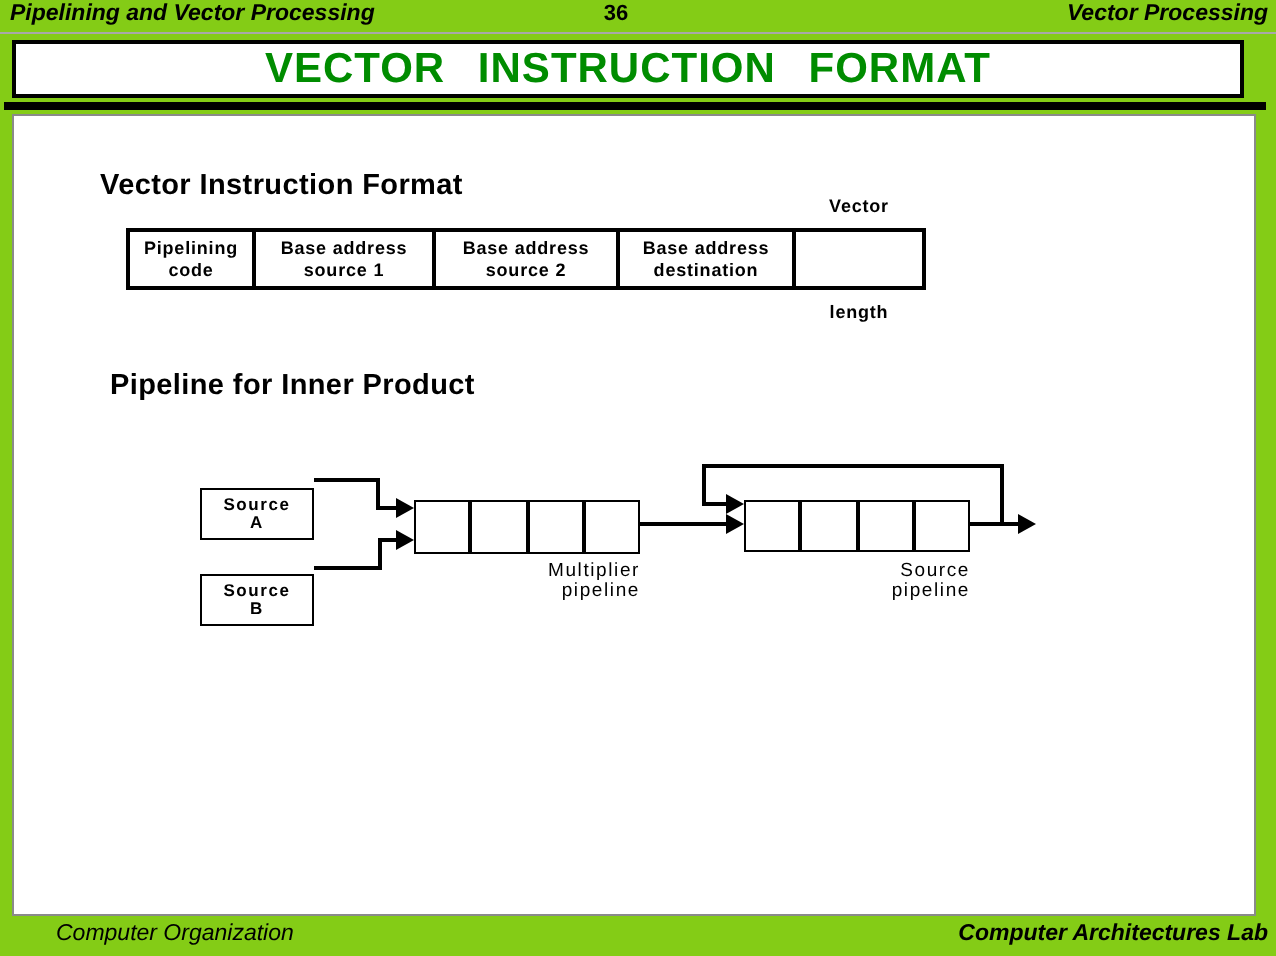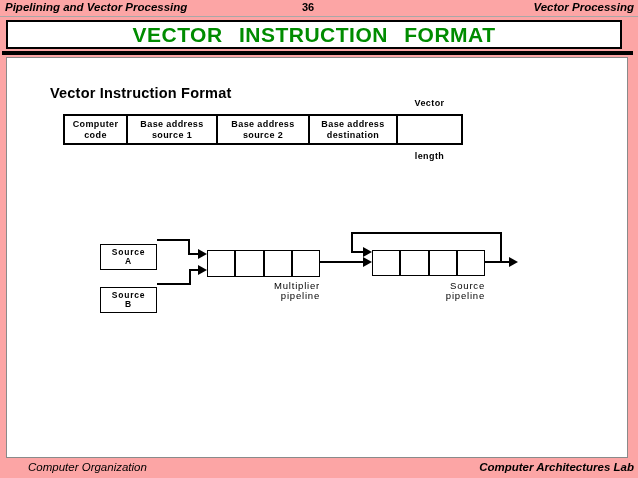--- a/index.html
+++ b/index.html
@@ -1,17 +1,17 @@
 <!DOCTYPE html>
 <html><head>
 <meta charset="utf-8">
 <style>
   html,body{margin:0;padding:0;background:#ffffff;}
   .slide{
-    position:relative;width:638px;height:478px;background:#fca5a5;
+    position:relative;width:638px;height:478px;background:#84cc16;
     font-family:"Liberation Sans",sans-serif;color:#000;overflow:hidden;
   }
   .abs{position:absolute;}
 
   
   .hdr-left{top:1px;left:5px;font-size:11.5px;font-weight:bold;font-style:italic;white-space:nowrap;}
   .hdr-page{top:1px;left:0;width:616px;text-align:center;font-size:11px;font-weight:bold;}
   .hdr-right{top:1px;right:4px;font-size:11.5px;font-weight:bold;font-style:italic;white-space:nowrap;}
   .hdr-rule{top:16px;left:0;width:638px;height:1px;background:#a8a8a8;}
 
@@ -80,41 +80,42 @@
     <span style="color: rgb(0, 140, 0);">VECTOR INSTRUCTION FORMAT</span>
   </div>
   <div class="abs title-rule"></div>
 
   <div class="abs content-box"></div>
 
   <div class="abs heading h1">Vector Instruction Format</div>
 
   <div class="abs ifmt">
     <div class="cell c0">
-      <span>Computer</span>
+      <span>Pipelining</span>
       <span>code</span>
     </div>
     <div class="cell c1">
       <span>Base address</span>
       <span>source 1</span>
     </div>
     <div class="cell c2">
       <span>Base address</span>
       <span>source 2</span>
     </div>
     <div class="cell c3">
       <span>Base address</span>
       <span>destination</span>
     </div>
     <div class="cell c4">
       <span>Vector</span>
       <span>length</span>
     </div>
   </div>
 
+  <div class="abs heading h2">Pipeline for Inner Product</div>
 
   <div class="abs dbox src-a">
     <span>Source</span>
     <span>A</span>
   </div>
   <div class="abs dbox src-b">
     <span>Source</span>
     <span>B</span>
   </div>
 

